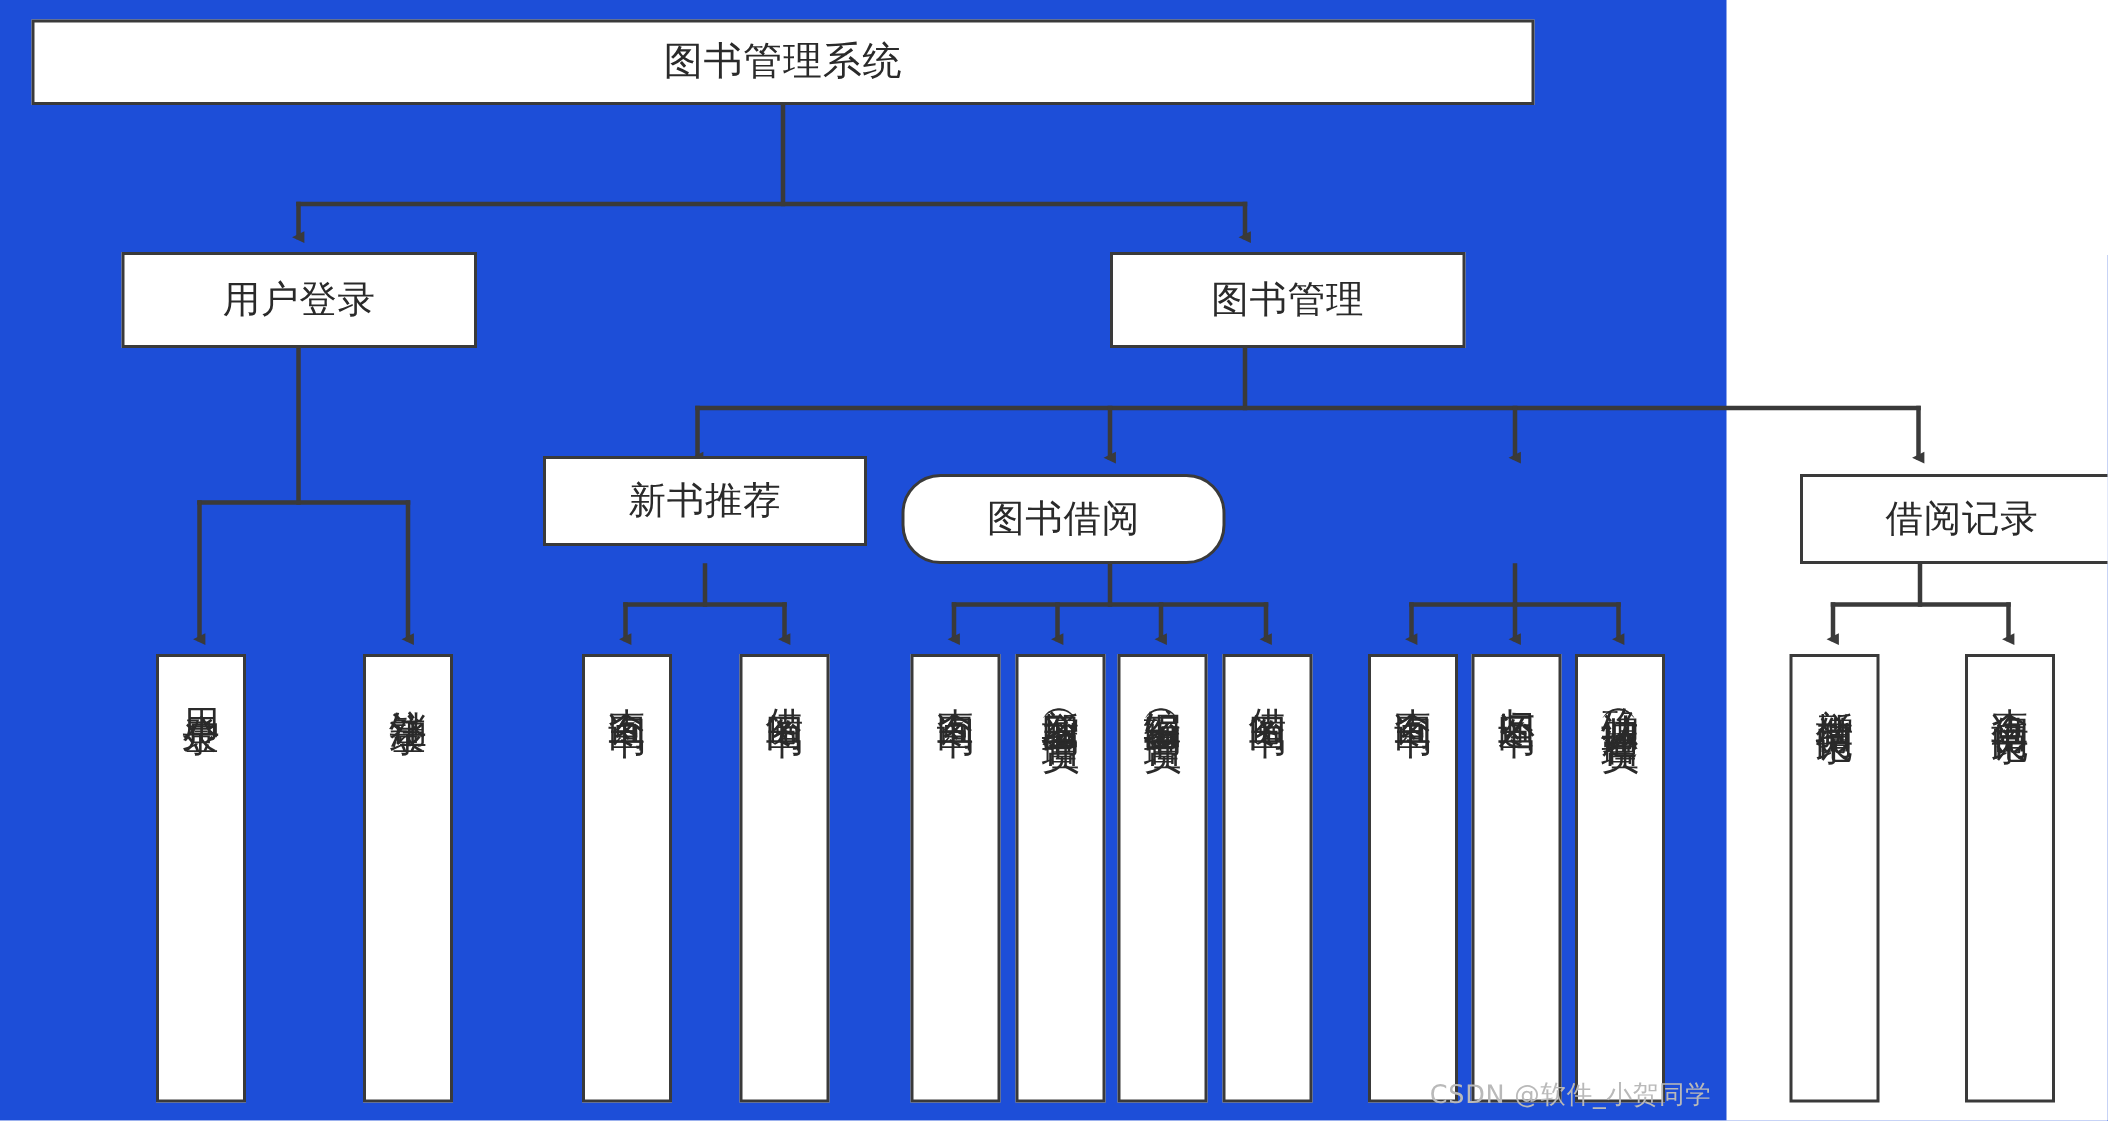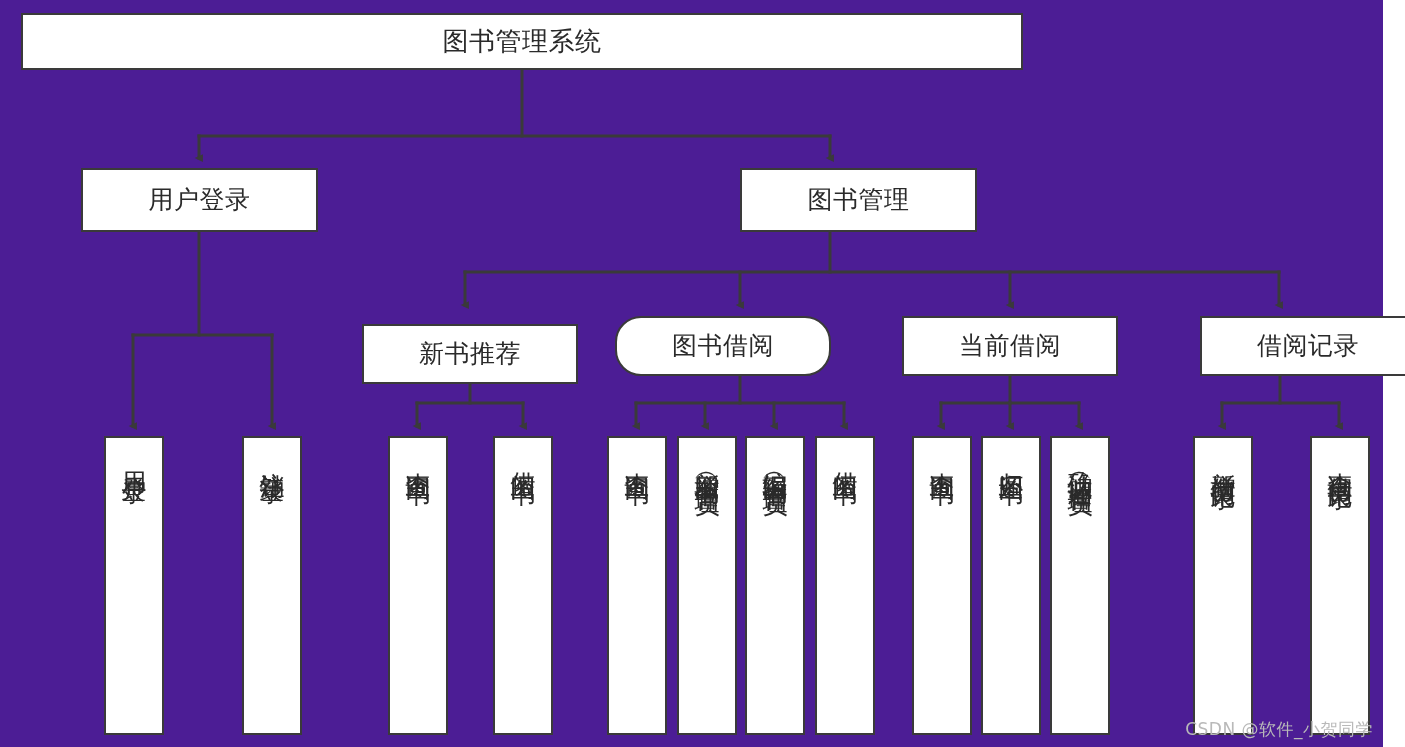--- a/index.html
+++ b/index.html
@@ -9,23 +9,23 @@
     background: #ffffff;
   }
   body {
     font-family: "DejaVu Sans", "Liberation Sans", sans-serif;
     width: 1405px;
     height: 747px;
     overflow: hidden;
   }
   #diagram-root {
     position: relative;
-    width: 1383px;
+    width: 1151px;
     height: 747px;
-    background: #4c1d95;
+    background: #1d4ed8;
   }
   #edge-layer {
     position: absolute;
     left: 0;
     top: 0;
     width: 1405px;
     height: 747px;
     pointer-events: none;
   }
   .node {
@@ -133,28 +133,25 @@
     <span class="node-label">图书管理系统</span>
   </div>
 
   <div class="node horizontal" style="left:81px; top:168px; width:237px; height:64px;">
     <span class="node-label">用户登录</span>
   </div>
   <div class="node horizontal" style="left:711px; top:168px; width:237px; height:64px;margin-left:29px;">
     <span class="node-label">图书管理</span>
   </div>
 
-  <div class="node horizontal" style="left:362px; top:324px; width:216px; height:60px;">
+  <div class="node horizontal" style="left:362px; top:304px; width:216px; height:60px;">
     <span class="node-label">新书推荐</span>
   </div>
-  <div class="node horizontal" style="left:615px; top:316px; width:216px; height:60px;border-radius:26px;">
+  <div class="node horizontal" style="left:601px; top:316px; width:216px; height:60px;border-radius:26px;">
     <span class="node-label">图书借阅</span>
-  </div>
-  <div class="node horizontal" style="left:902px; top:316px; width:216px; height:60px;">
-    <span class="node-label">当前借阅</span>
   </div>
   <div class="node horizontal" style="left:1172px; top:316px; width:216px; height:60px;margin-left:28px;">
     <span class="node-label">借阅记录</span>
   </div>
 
   <div class="node vertical" style="left:104px; top:436px; width:60px; height:299px;">
     <span class="node-label">用户登录</span>
   </div>
   <div class="node vertical" style="left:242px; top:436px; width:60px; height:299px;">
     <span class="node-label">注销登录</span>

